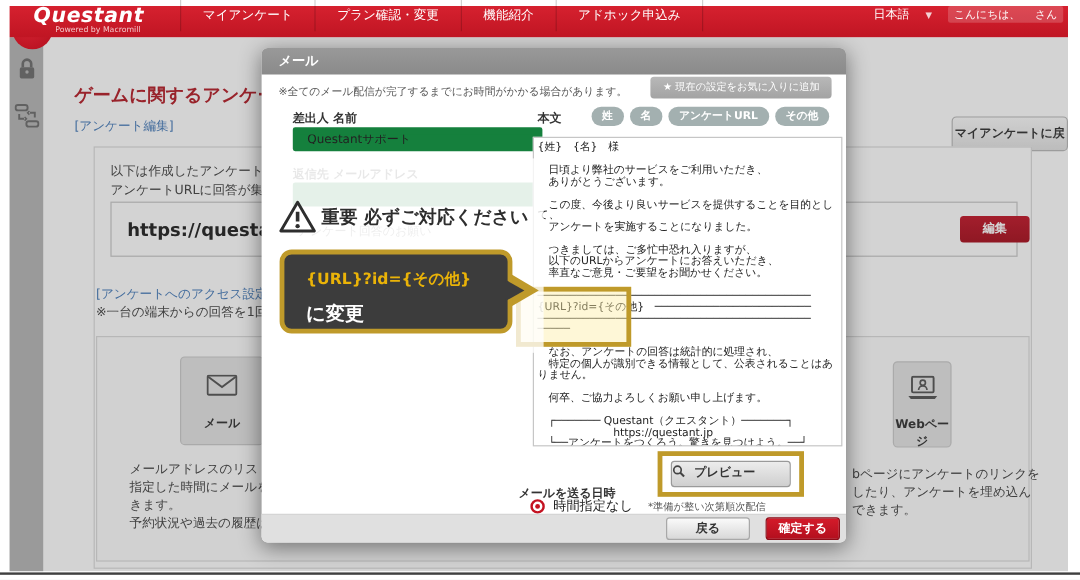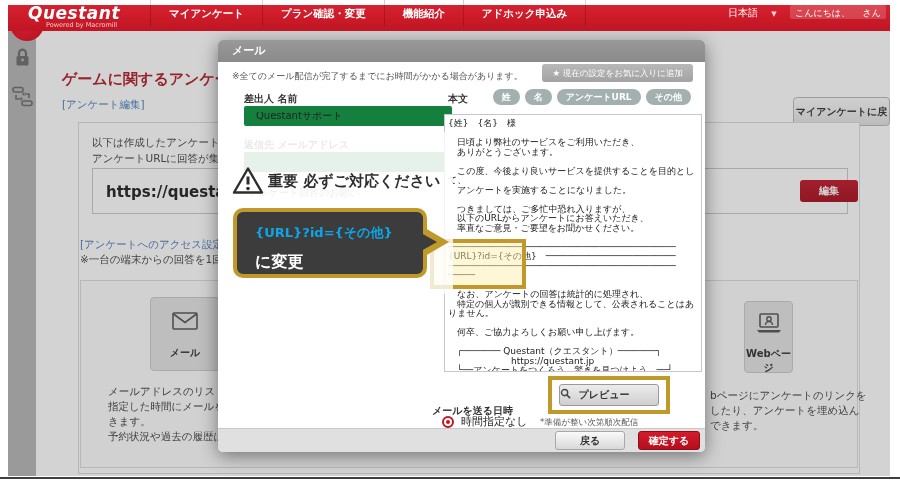--- a/index.html
+++ b/index.html
@@ -11,21 +11,21 @@
   
   .topbar { position:absolute; left:8px; top:5px; width:882px; height:26px;
             background:linear-gradient(#d6212f,#c01523); z-index:30; }
   .logo-drop { position:absolute; left:10px; top:7px; width:34px; height:34px;
                border-radius:50%; background:radial-gradient(circle at 40% 35%, #d92434, #b20f1d);
                z-index:29; }
   .brand { position:absolute; left:28px; top:3px; color:#fff; font-size:17px; font-weight:bold;
            font-style:italic; letter-spacing:.5px; z-index:31; }
   .powered { position:absolute; left:46px; top:21px; color:#f3c6c9; font-size:6.5px; z-index:31; }
   .nav { position:absolute; left:150px; top:0; height:26px; display:flex; z-index:31; }
-  .nav-item { color:#fff; font-size:10.5px; font-weight:bold; line-height:26px;
+  .nav-item { color:#fff; font-size:10.5px; font-weight:normal; line-height:26px;
               padding:0 18px; border-left:1px solid rgba(0,0,0,.18); cursor:pointer;text-align:right; }
   .nav-item:last-child { border-right:1px solid rgba(0,0,0,.18); }
   .lang { position:absolute; left:728px; top:0; height:26px; line-height:26px; color:#fff;
           font-size:10px; z-index:31; cursor:pointer; }
   .lang .caret { font-size:7px; margin-left:10px; color:#f4d2d4; }
   .greet-box { position:absolute; left:790px; top:5px; width:96px; height:14px; border-radius:2px;
                background:rgba(255,255,255,.18); z-index:31; color:#fff; font-size:9px;
                line-height:17px; padding:0 5px; display:flex; justify-content:space-between; }
 
   
@@ -92,21 +92,21 @@
   .faded { opacity:.5; }
 
   
   .callout-patch { position:absolute; left:228px; top:132px; width:225px; height:162px;
                    background:rgba(255,255,255,.78); z-index:20; }
   .callout-title { position:absolute; left:268px; top:172px; font-size:15px; font-weight:bold;
                    color:#2e2e2e; z-index:22; }
   .warn-icon { position:absolute; left:232px; top:166px; z-index:22; }
   .bubble { position:absolute; left:233px; top:208px; width:194px; height:70px; background:#3c3c3c;
             border:4px solid #bf9a2a; border-radius:10px; z-index:22; }
-  .bubble-l1 { position:absolute; left:18px; top:12px; color:#0ea5e9; font-size:13px; font-weight:bold; }
+  .bubble-l1 { position:absolute; left:18px; top:12px; color:#eab308; font-size:13px; font-weight:bold; }
   .bubble-l2 { position:absolute; left:18px; top:40px; color:#fff; font-size:16px; font-weight:bold; }
   .arrow-gold { position:absolute; left:425px; top:228px; width:0; height:0; z-index:21;
                 border-top:14px solid transparent; border-bottom:14px solid transparent;
                 border-left:24px solid #bf9a2a; }
   .arrow-dark { position:absolute; left:421px; top:233px; width:0; height:0; z-index:23;
                 border-top:9px solid transparent; border-bottom:9px solid transparent;
                 border-left:16px solid #3c3c3c; }
   svg { display:block; }
 </style>
 </head>

